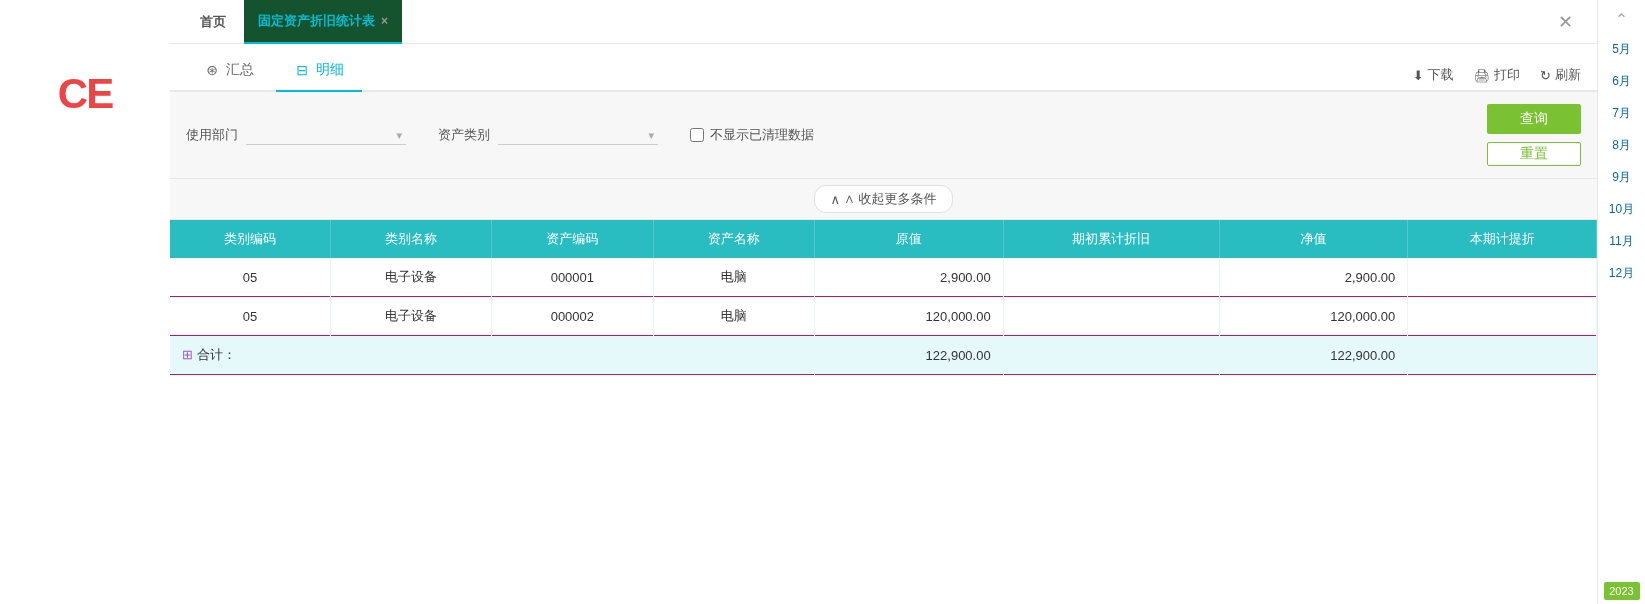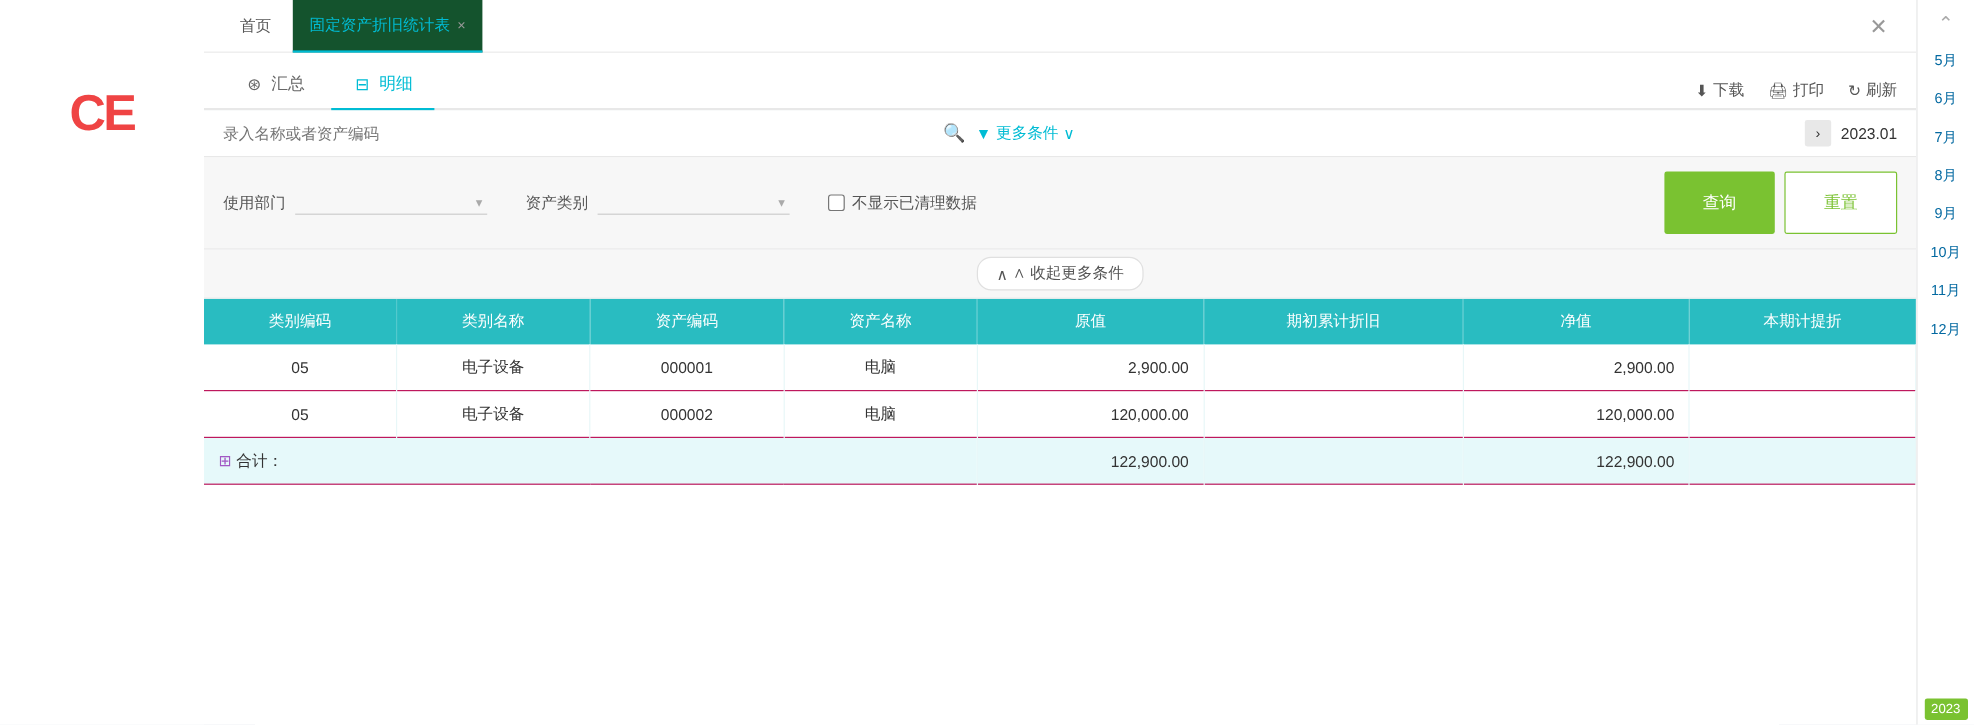--- a/index.html
+++ b/index.html
@@ -47,20 +47,21 @@
       gap: 4px;
     }
     .nav-tab {
       padding: 0 14px;
       height: 44px;
       display: flex;
       align-items: center;
       cursor: pointer;
       font-size: 13px;
       color: #555;
+      font-weight: bold;
     }
     .nav-tab.home {
       color: #555;
     }
     .nav-tab.active {
       background: #14532d;
       color: #00bcd4;
       border-bottom: 2px solid #00bcd4;
     }
     .nav-tab-close {
@@ -224,37 +225,37 @@
     }
     .filter-checkbox {
       width: 14px;
       height: 14px;
       border: 1px solid #ccc;
       cursor: pointer;
     }
     .filter-actions {
       margin-left: auto;
       display: flex;
-      flex-direction: row;
+      flex-direction: column;
       gap: 8px;
     }
     .btn-query {
       background: #7ac231;
       color: #fff;
       border: none;
       padding: 6px 32px;
       font-size: 14px;
       cursor: pointer;
       border-radius: 2px;
     }
     .btn-reset {
       background: #fff;
       color: #7ac231;
       border: 1px solid #7ac231;
-      padding: 16px 32px;
+      padding: 2px 32px;
       font-size: 14px;
       cursor: pointer;
       border-radius: 2px;
     }
 
     
     .collapse-row {
       background: #f7f7f7;
       display: flex;
       justify-content: center;
@@ -396,32 +397,20 @@
         <span>🖨</span>
         <span>打印</span>
       </div>
       <div class="action-btn">
         <span>↻</span>
         <span>刷新</span>
       </div>
     </div>
   </div>
 
-  <div class="search-bar">
-    <input class="search-input" type="text" placeholder="录入名称或者资产编码" style="">
-    <span class="search-icon-btn">🔍</span>
-    <div class="more-conditions">
-      <span>▼</span>
-      <span>更多条件</span>
-      <span>∨</span>
-    </div>
-    <div class="search-bar-spacer"></div>
-    <div class="date-nav-arrow">›</div>
-    <span>2023.01</span>
-  </div>
 
   <div class="filter-row">
     <div class="filter-field">
       <span class="filter-label">使用部门</span>
       <div class="filter-select-wrap">
         <select class="filter-select">
           <option value=""></option>
         </select>
       </div>
     </div>

